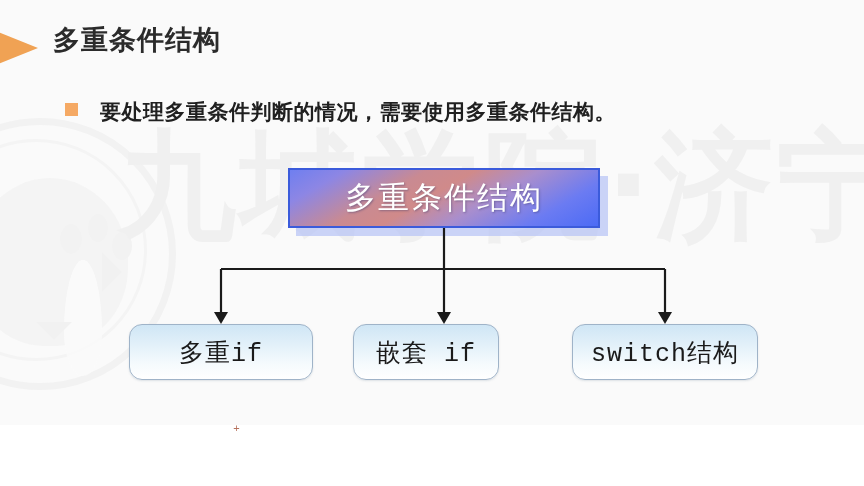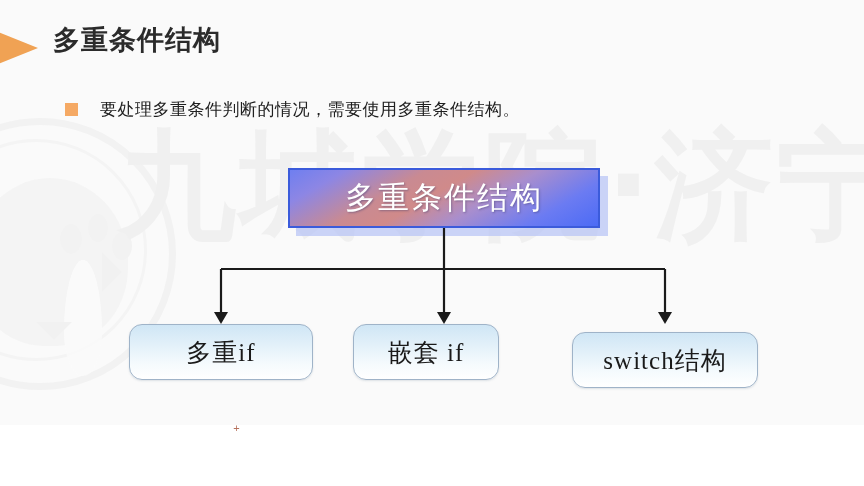--- a/index.html
+++ b/index.html
@@ -119,22 +119,22 @@
     left: 65px;
     top: 103px;
     width: 13px;
     height: 13px;
     background: #f5a964;
   }
   .bullet-text {
     position: absolute;
     left: 100px;
     top: 98px;
-    font-size: 17px;
-    font-weight: 400;
+    font-size: 21px;
+    font-weight: 700;
     color: #202020;
     letter-spacing: .5px;
     font-family: "DejaVu Sans", "Liberation Sans", sans-serif;
   }
 
   
   .diagram {
     position: absolute;
     left: 0; top: 0;
     width: 864px;
@@ -197,25 +197,25 @@
     background: linear-gradient(180deg, #cfe6f5 0%, #e2f0f9 36%, #f4fafd 70%, #ffffff 100%);
     display: flex;
     align-items: center;
     justify-content: center;
     box-shadow: 0 1px 2px rgba(120,140,160,.22);
   }
   .leaf-label {
     font-size: 25px;
     color: #1a1a1a;
     letter-spacing: 1px;
-    font-family: Liberation Serif, serif;
+    font-family: Liberation Mono, monospace;
   }
   #leaf-0 { left: 129px; width: 184px; }
   #leaf-1 { left: 353px; width: 146px; }
-  #leaf-2 { left: 572px; width: 186px; margin-top: 8px; }
+  #leaf-2 { left: 572px; width: 186px; }
 
   
   .stray-mark {
     position: absolute;
     left: 233px;
     top: 425px;
     width: 7px;
     height: 7px;
     color: #b5705c;
     font-size: 11px;

